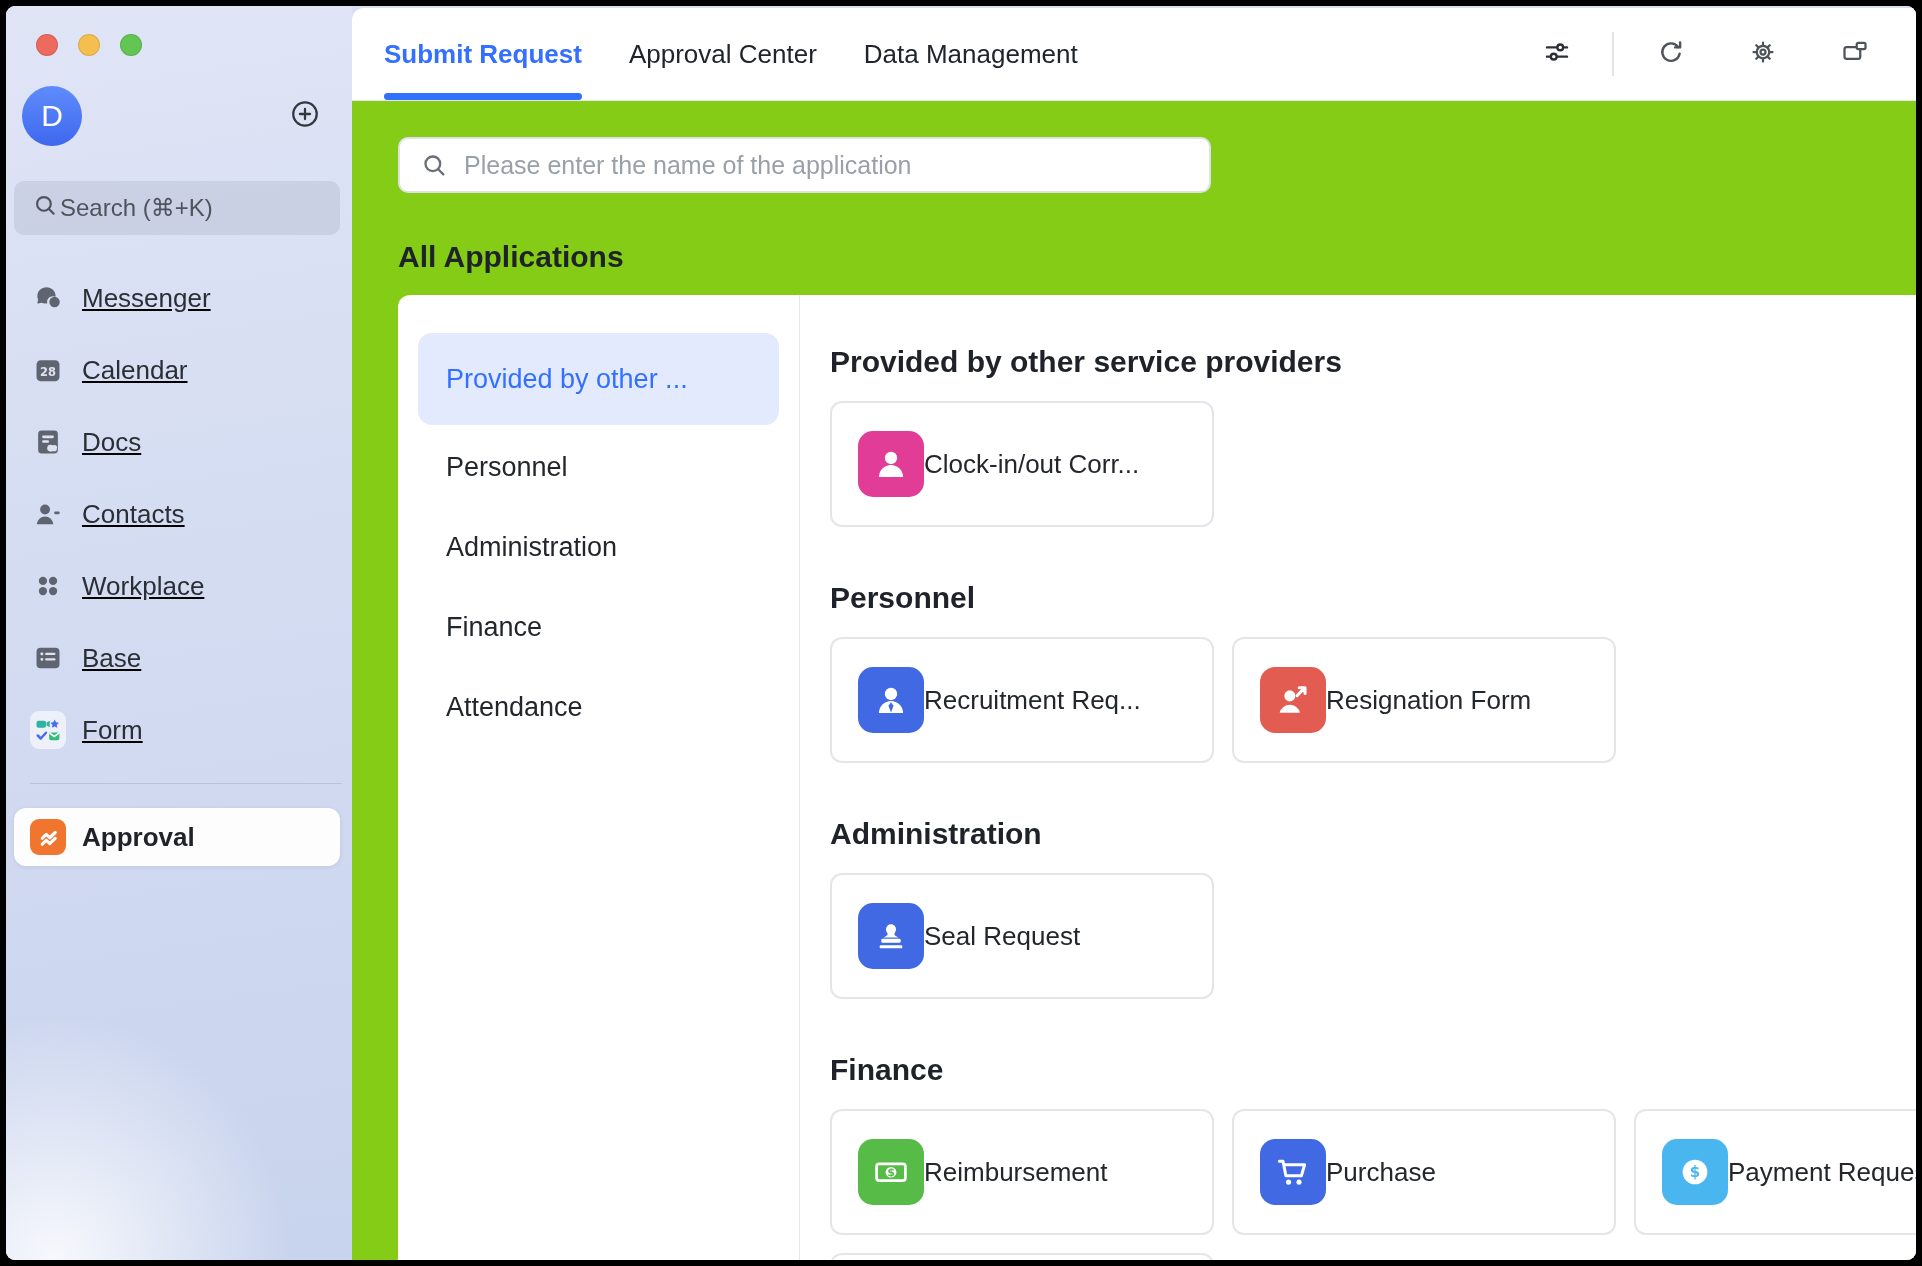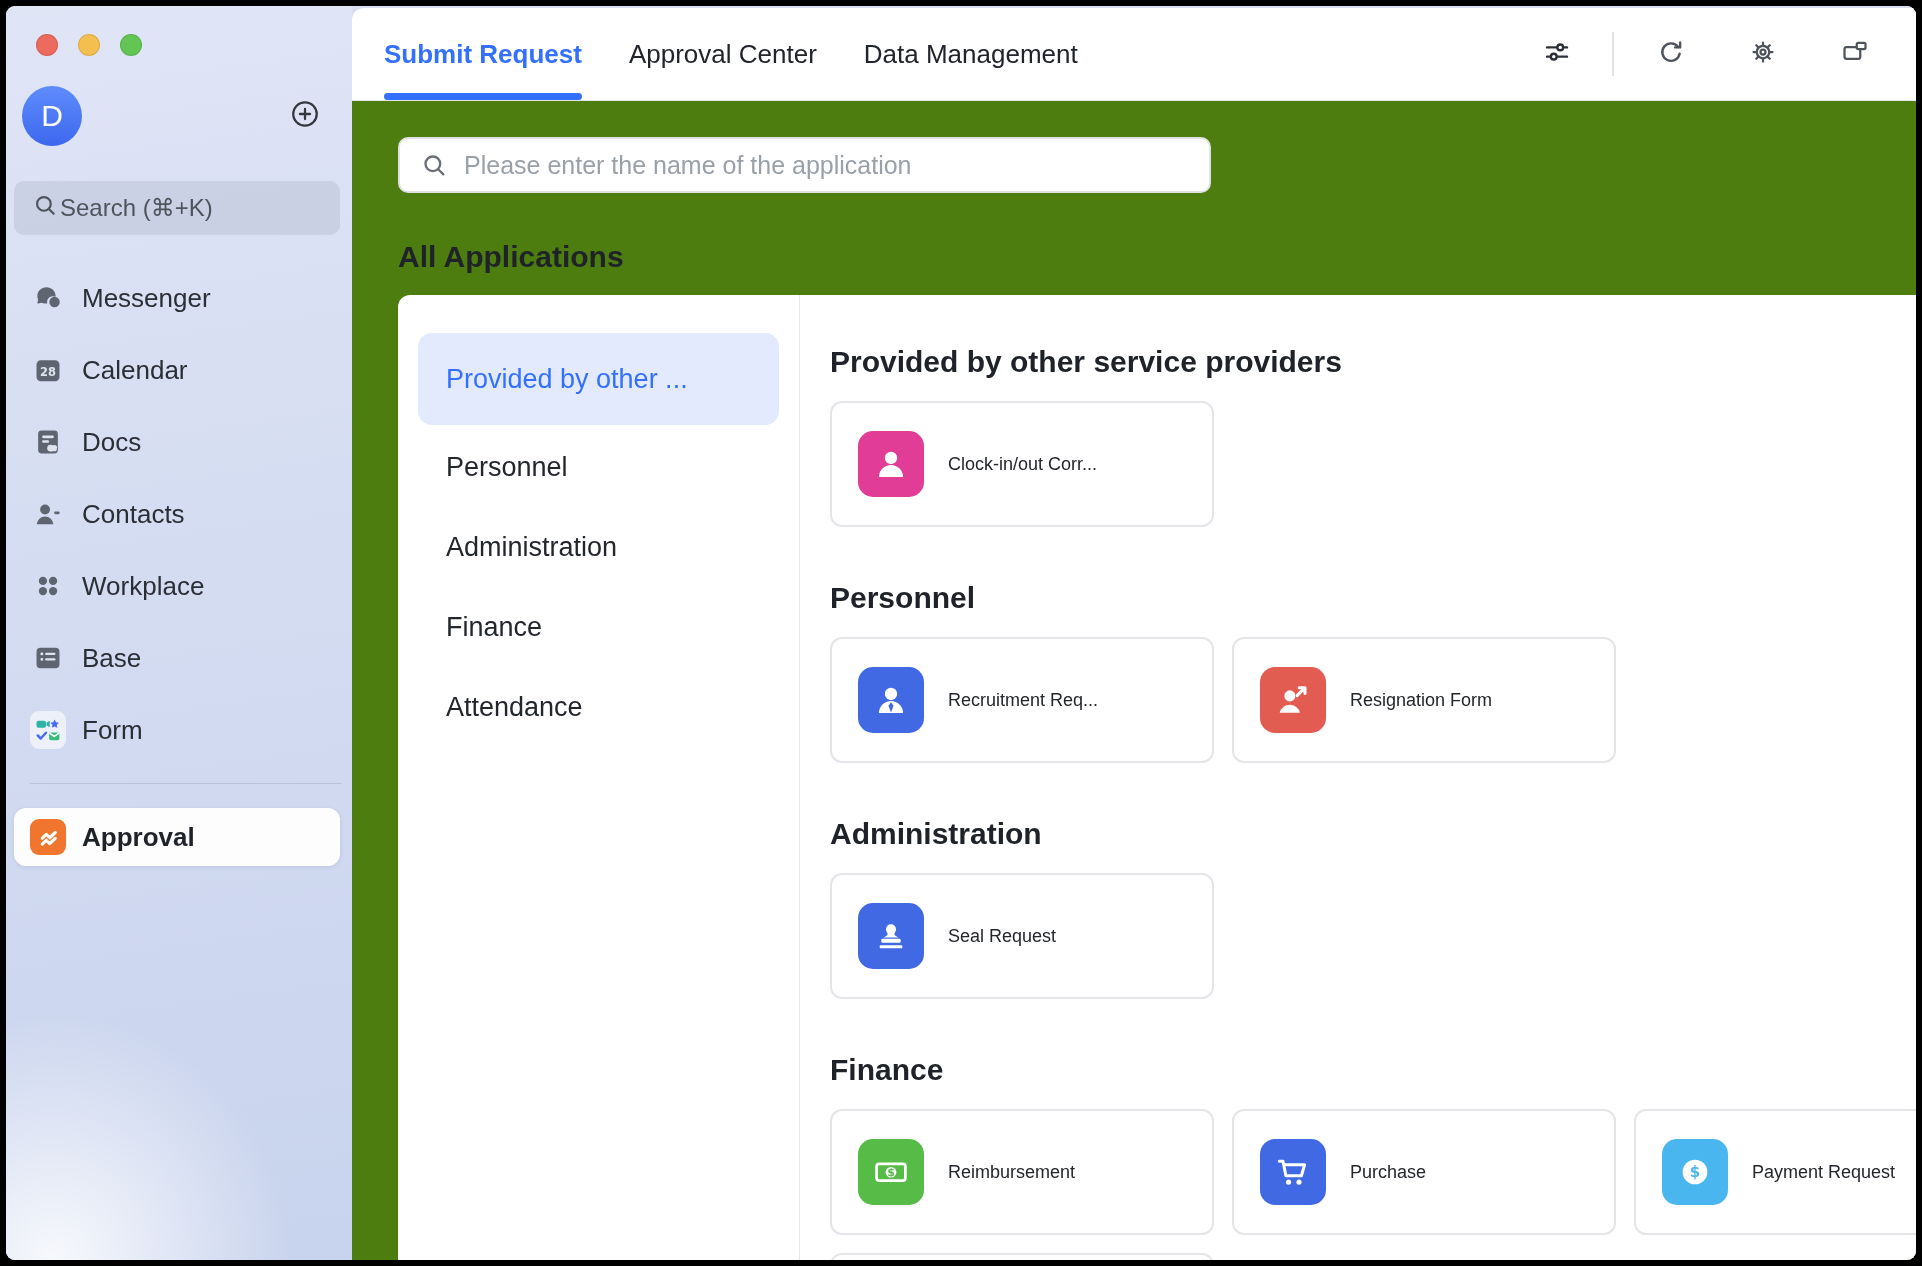--- a/index.html
+++ b/index.html
@@ -30,21 +30,21 @@
     background:linear-gradient(180deg,#5f8cfc,#3d68ef);
     display:flex; align-items:center; justify-content:center;
   }
   .add-btn { margin-left:auto; width:34px; height:34px; display:flex; align-items:center; justify-content:center; }
   .side-search {
     margin:35px 12px 0 8px; height:54px; border-radius:10px;
     background:rgba(93,106,138,0.14);
     display:flex; align-items:center; padding-left:18px; gap:2px;
     color:#4f545c; font-size:24px;
   }
-  .side-nav { margin-top:27px; position:relative; }
+  .side-nav { margin-top:27px; position:relative;text-decoration:underline; }
   .side-item { height:72px; display:flex; align-items:center; padding-left:24px; cursor:pointer; }
   .side-icon { width:36px; display:flex; align-items:center; justify-content:center; }
   .side-label { margin-left:16px; font-size:26px; color:#2a2e35; font-weight:500; }
   .more-tile { width:38px; height:38px; border-radius:9px; background:rgba(255,255,255,.6); display:flex; align-items:center; justify-content:center; }
   .side-divider { height:1px; background:#b9c2d8; margin:17px 10px 0 24px; }
   .approval-pill {
     margin:24px 12px 0 8px; height:58px; border-radius:12px; background:#fdfdfe;
     display:flex; align-items:center; padding-left:16px;
     box-shadow:0 1px 4px rgba(60,70,100,.10); position:relative; cursor:pointer;
   }
@@ -60,21 +60,21 @@
   }
   .tabs { display:flex; gap:47px; margin-left:32px; height:100%; }
   .tab { font-size:26px; color:#21252b; position:relative; display:flex; align-items:center; cursor:pointer; white-space:nowrap; }
   .tab.active { color:#3370ff; font-weight:600; }
   .tab.active::after { content:''; position:absolute; left:0; right:0; bottom:0; height:7px; border-radius:4px; background:#3370ff; }
   .actions { margin-left:auto; display:flex; align-items:center; margin-right:44px; }
   .action { width:34px; height:34px; display:flex; align-items:center; justify-content:center; cursor:pointer; }
   .action.refresh{ margin-left:40px } .action.gear{ margin-left:58px } .action.popout{ margin-left:58px }
   .vdiv { width:2px; height:44px; background:#e2e3e7; margin-left:38px; }
 
-  .content { flex:1; min-height:0; background:#4d7c0f; display:flex; flex-direction:column; padding:36px 0 0 46px; }
+  .content { flex:1; min-height:0; background:#84cc16; display:flex; flex-direction:column; padding:36px 0 0 46px; }
   .search-box {
     width:813px; height:56px; flex:none; box-sizing:border-box;
     background:#fff; border:2px solid #dfe1e5; border-radius:10px;
     display:flex; align-items:center;
   }
   .search-box .mag { margin-left:20px; display:flex; }
   .search-box input {
     border:none; outline:none; background:transparent; margin-left:14px;
     font-size:25px; color:#1f2329; width:720px;
     font-family:"Liberation Sans","DejaVu Sans",sans-serif;
@@ -94,21 +94,21 @@
   .section h2 { margin:0 0 20px 0; font-size:30px; line-height:38px; font-weight:600; color:#1f2329; }
   .card-row { display:flex; gap:18px; }
   .card-row.partial { margin-top:18px; }
   .app-card {
     width:384px; height:126px; flex:none; box-sizing:border-box;
     background:#fff; border:2px solid #e4e5e9; border-radius:12px;
     display:flex; align-items:center; padding-left:26px; cursor:pointer;
   }
   .app-card.stub { height:80px; }
   .tile { width:66px; height:66px; border-radius:15px; flex:none; display:flex; align-items:center; justify-content:center; }
-  .card-label { margin-left:24px; font-size:18px; color:#23262b; white-space:nowrap; }
+  .card-label { font-size:26px; color:#23262b; white-space:nowrap; }
 </style>
 </head>
 <body>
 
 <div class="app">
 
   <div class="sidebar">
     <div class="traffic">
       <span class="dot red"></span>
       <span class="dot yellow"></span>

